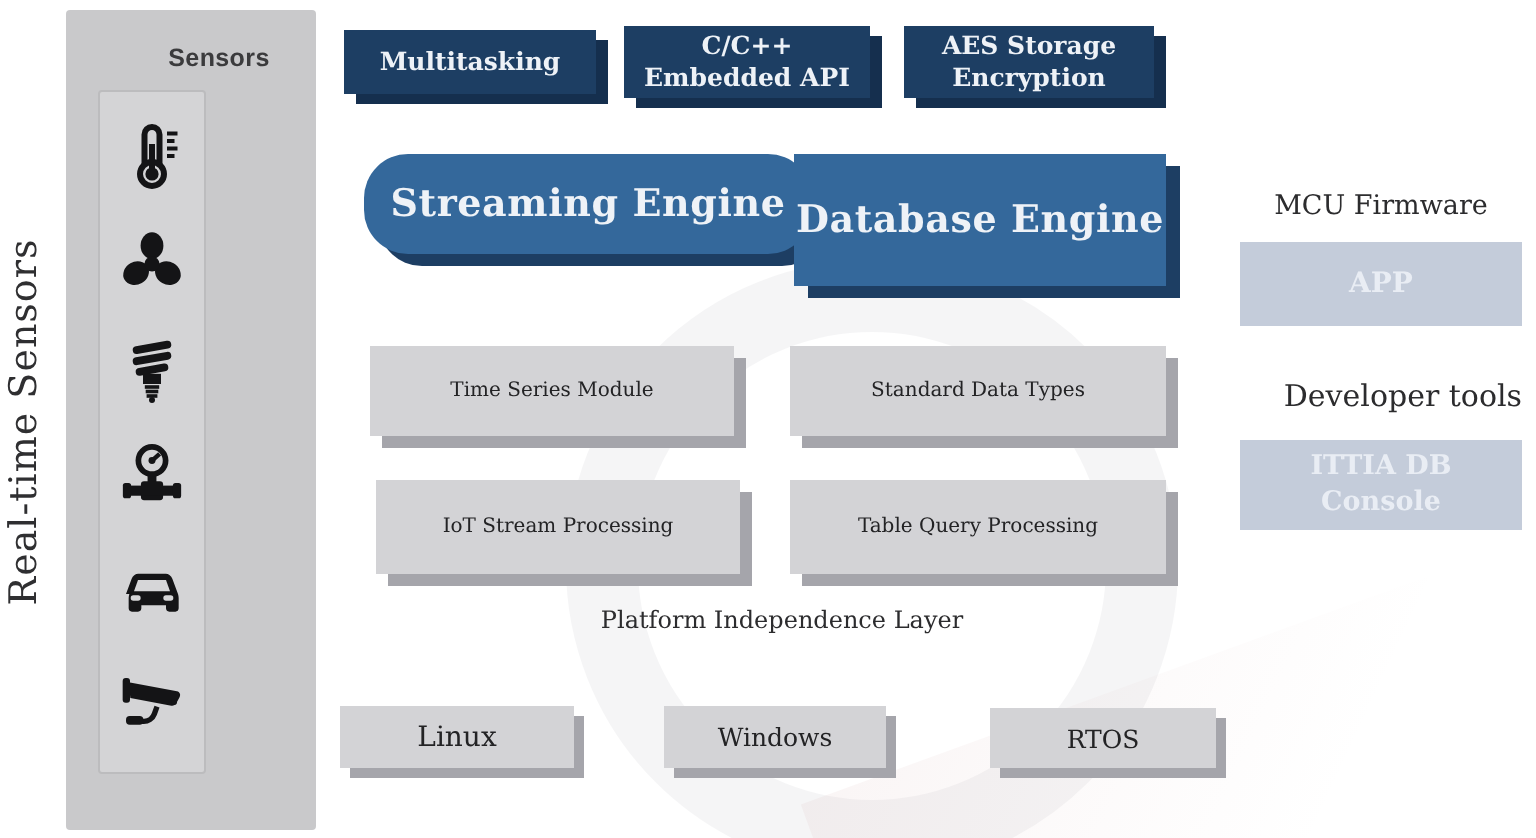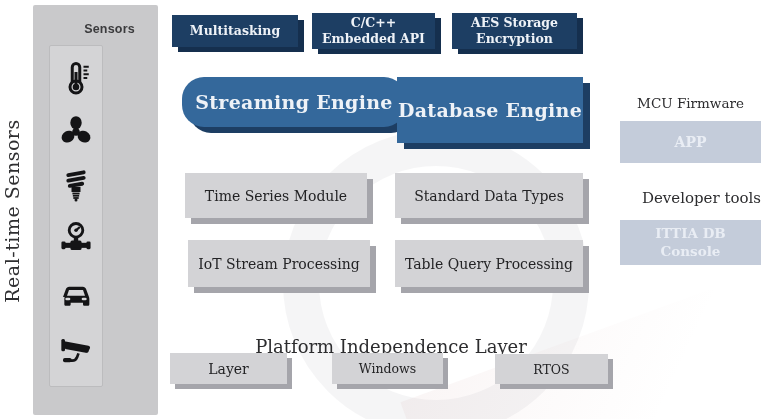--- a/index.html
+++ b/index.html
@@ -52,42 +52,42 @@
   .feature-box{
     background:var(--navy);box-shadow:6px 5px 0 var(--navy-shadow);
     color:var(--text-light);font-weight:bold;font-size:12.5px;line-height:1.25;padding:2px 6px;
   }
   .engine-box{
     background:var(--steel-blue);box-shadow:7px 6px 0 var(--navy);
     color:var(--text-light);font-weight:bold;font-size:19px;letter-spacing:0.3px;
   }
   .module-box{
     background:var(--box-gray);box-shadow:6px 6px 0 var(--box-gray-shadow);
-    color:var(--text-dark);font-size:14px;
+    color:var(--text-dark);font-size:10px;
   }
   .platform-box{
     background:var(--box-gray);box-shadow:5px 5px 0 var(--box-gray-shadow);
     color:var(--text-dark);font-size:12.5px;
   }
   .right-box{
     background:var(--right-box);color:#e9edf4;font-weight:bold;font-size:14px;line-height:1.3;
   }
   .flat-label{position:absolute;z-index:1;text-align:center;color:#2c2c2e;}
 
   
   #feat-multitasking{left:172px;top:15px;width:126px;height:32px;}
   #feat-api{left:312px;top:13px;width:123px;height:36px;}
   #feat-aes{left:452px;top:13px;width:125px;height:36px;}
   #engine-streaming{left:182px;top:77px;width:224px;height:50px;border-radius:22px;}
   #engine-database{left:397px;top:77px;width:186px;height:66px;}
   #mod-time-series{left:185px;top:173px;width:182px;height:45px;}
   #mod-standard-types{left:395px;top:173px;width:188px;height:45px;}
   #mod-iot-stream{left:188px;top:240px;width:182px;height:47px;}
   #mod-table-query{left:395px;top:240px;width:188px;height:47px;}
-  #platform-label{left:191px;top:336px;width:400px;font-size:18px;}
+  #platform-label{left:191px;top:303px;width:400px;font-size:12px;}
   #plat-linux{left:170px;top:353px;width:117px;height:31px;font-size:14px;}
   #plat-windows{left:332px;top:353px;width:111px;height:31px;}
   #plat-rtos{left:495px;top:354px;width:113px;height:30px;}
   #mcu-label{left:620px;top:95px;width:141px;font-size:13.5px;}
   #app-box{left:620px;top:121px;width:141px;height:42px;}
   #dev-label{left:620px;top:189px;width:141px;font-size:15px;text-align:right;}
   #console-box{left:620px;top:220px;width:141px;height:45px;font-size:13.5px;padding:0 22px;}
 </style>
 </head>
 <body>
@@ -175,21 +175,21 @@
   <div class="abox engine-box" id="engine-streaming">Streaming Engine</div>
   <div class="abox engine-box" id="engine-database">Database Engine</div>
 
   <div class="abox module-box" id="mod-time-series">Time Series Module</div>
   <div class="abox module-box" id="mod-standard-types">Standard Data Types</div>
   <div class="abox module-box" id="mod-iot-stream">IoT Stream Processing</div>
   <div class="abox module-box" id="mod-table-query">Table Query Processing</div>
 
   <div class="flat-label" id="platform-label">Platform Independence Layer</div>
 
-  <div class="abox platform-box" id="plat-linux">Layer</div>
+  <div class="abox platform-box" id="plat-linux">Linux</div>
   <div class="abox platform-box" id="plat-windows">Windows</div>
   <div class="abox platform-box" id="plat-rtos">RTOS</div>
 
   <div class="flat-label" id="mcu-label">MCU Firmware</div>
   <div class="abox right-box" id="app-box">APP</div>
   <div class="flat-label" id="dev-label">Developer tools</div>
   <div class="abox right-box" id="console-box">ITTIA DB Console</div>
 
 </div>
 

